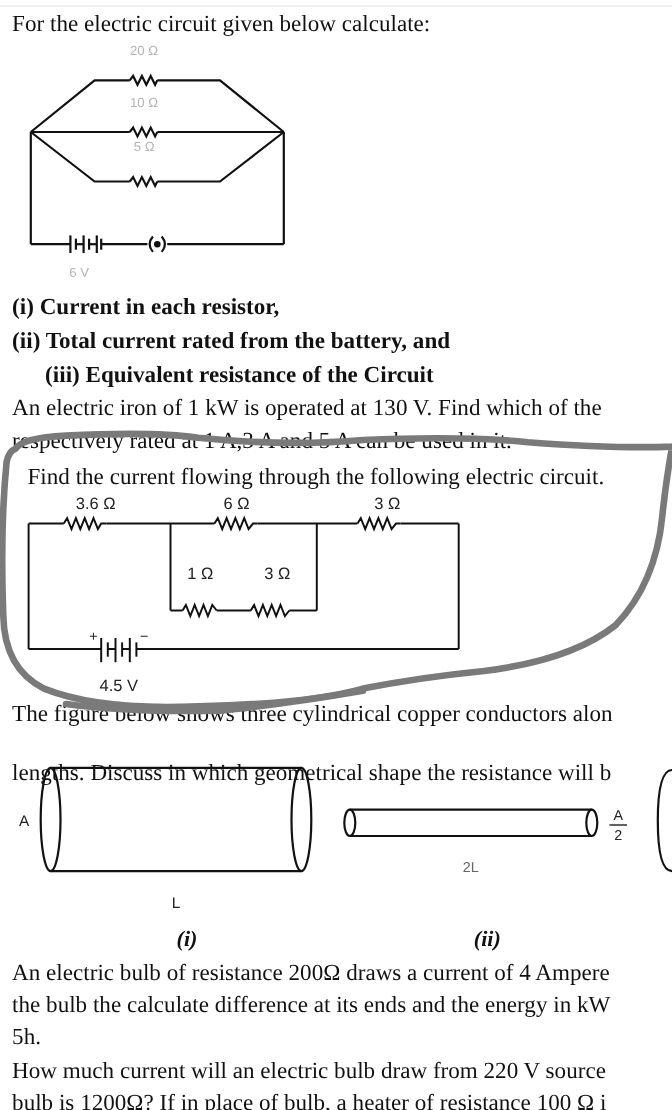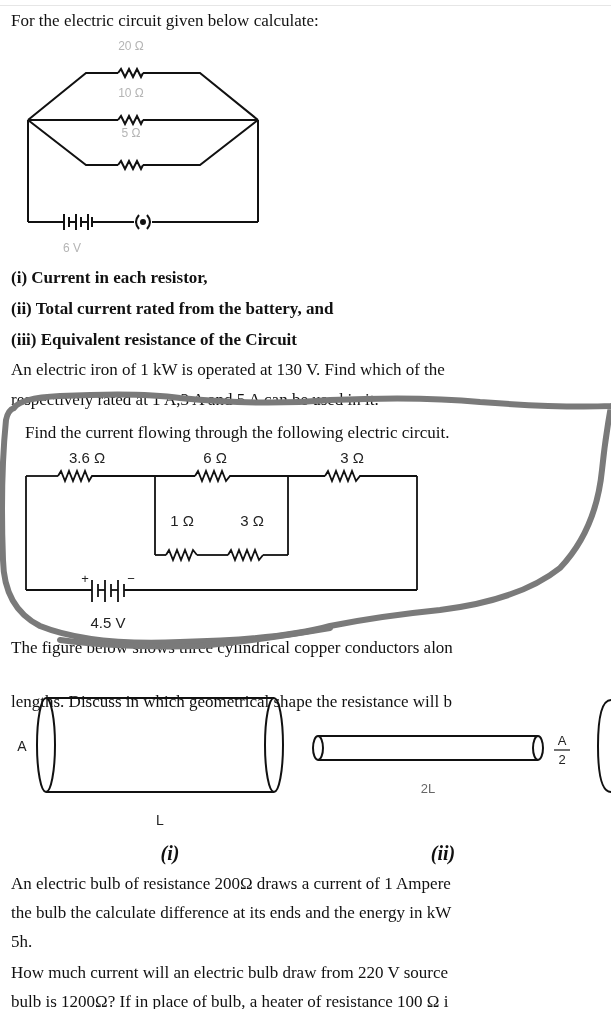--- a/index.html
+++ b/index.html
@@ -1,18 +1,18 @@
 <!DOCTYPE html>
 <html><head>
 <meta charset="utf-8">
 <style>
   html, body { margin:0; padding:0; background:#ffffff; }
   body { width:611px; height:1009px; overflow:hidden; position:relative; font-family:"Liberation Serif", serif; color:#111; }
   .topline { position:absolute; left:0; top:5px; width:611px; height:1px; background:#e6e6e6; }
-  .txt { position:absolute; left:11px; font-size:17px; line-height:24px; white-space:nowrap; }
+  .txt { position:absolute; left:11px; font-size:21px; line-height:24px; white-space:nowrap; }
   .bold { font-weight:bold;text-align:center; }
   svg { position:absolute; left:0; top:0; }
   .lbl { font-family:"Liberation Sans", sans-serif; }
 </style>
 </head>
 <body>
 
 <div class="topline"></div>
 
 <div class="txt" style="top:9px;">For the electric circuit given below calculate:</div>
@@ -125,31 +125,31 @@
     <text x="428" y="793" font-size="13" fill="#666">2L</text>
   </g>
   <g font-family="Liberation Serif, serif" font-size="20" font-weight="bold" font-style="italic" fill="#111" text-anchor="middle">
     <text x="170" y="860">(i)</text>
     <text x="443" y="860">(ii)</text>
   </g>
 </svg>
 
 <div class="txt bold" style="top:266px;">(i) Current in each resistor,</div>
 <div class="txt bold" style="top:297px;">(ii) Total current rated from the battery, and</div>
-<div class="txt bold" style="top:328px;">(iii) Equivalent resistance of the Circuit</div>
+<div class="txt bold" style="top:328px;margin-left:30px;">(iii) Equivalent resistance of the Circuit</div>
 
 <div class="txt" style="top:358px;">An electric iron of 1 kW is operated at 130 V. Find which of the</div>
 <div class="txt" style="top:388px;">respectively rated at 1 A,3 A and 5 A can be used in it.</div>
 
 <div class="txt" style="top:421px;margin-left:14px;">Find the current flowing through the following electric circuit.</div>
 
 <div class="txt" style="top:636px;">The figure below shows three cylindrical copper conductors alon</div>
 <div class="txt" style="top:664px;margin-top:26px;">lengths. Discuss in which geometrical shape the resistance will b</div>
 
-<div class="txt" style="top:872px;">An electric bulb of resistance 200Ω draws a current of 1 Ampere</div>
+<div class="txt" style="top:872px;">An electric bulb of resistance 200Ω draws a current of 4 Ampere</div>
 <div class="txt" style="top:901px;">the bulb the calculate difference at its ends and the energy in kW</div>
 <div class="txt" style="top:930px;">5h.</div>
 
 <div class="txt" style="top:961px;">How much current will an electric bulb draw from 220 V source</div>
 <div class="txt" style="top:990px;">bulb is 1200Ω? If in place of bulb, a heater of resistance 100 Ω i</div>
 
 <svg width="611" height="1009" style="pointer-events:none;">
   <path d="M14,408 Q20,398 60,396 Q140,392 180,398 Q260,406 330,400 Q420,396 480,402 Q560,408 611,406
            M611,406 Q605,440 602,470 Q596,530 560,568 Q520,600 440,610 Q380,616 330,626 Q280,640 180,642 Q90,646 40,626 Q4,608 3,560 Q0,480 6,420 Q8,410 14,408" fill="none" stroke="#7a7a7a" stroke-width="6" stroke-linecap="round" stroke-linejoin="round"></path>
   <path d="M60,640 Q120,648 200,646 Q260,640 330,628" fill="none" stroke="#7a7a7a" stroke-width="6" stroke-linecap="round"></path>

